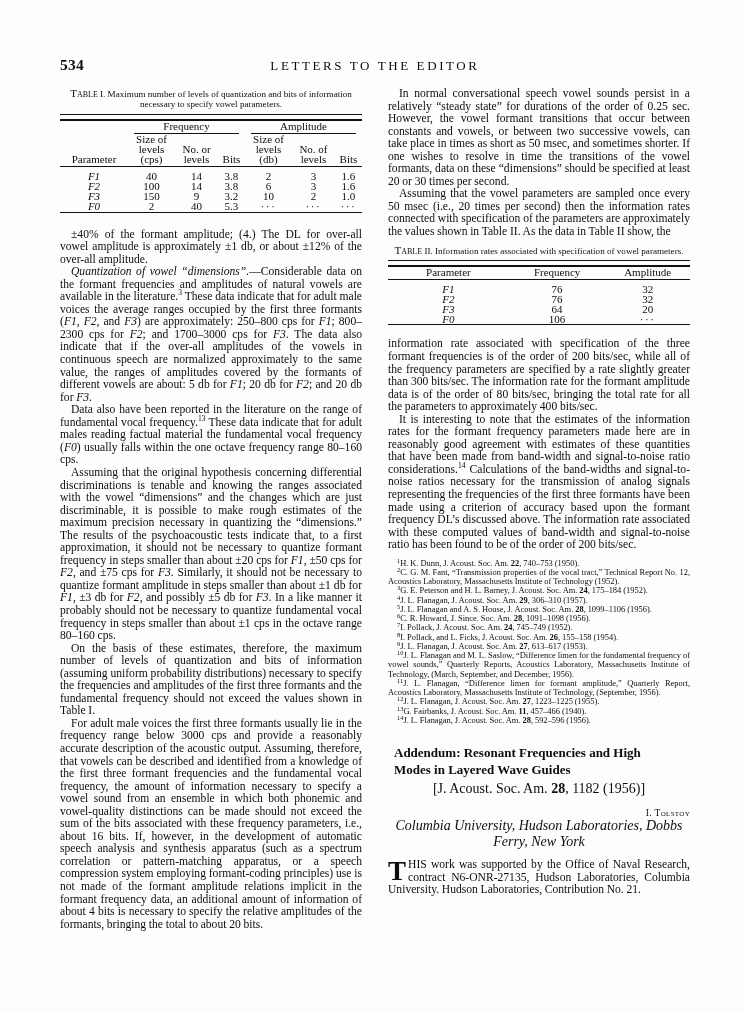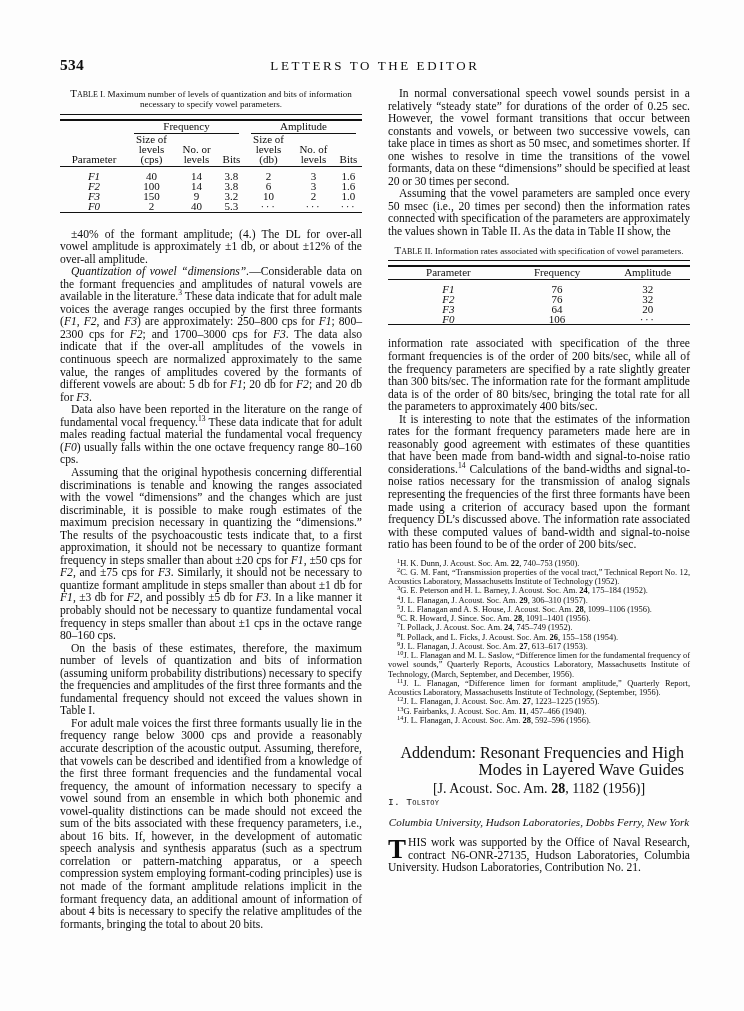--- a/index.html
+++ b/index.html
@@ -80,33 +80,33 @@
   .fn{
     font-size:8.45px;line-height:9.25px;text-align:justify;
     text-indent:9px;margin:0;
     -webkit-hyphens:auto;hyphens:auto;
   }
   .fn sup{font-size:6.4px;vertical-align:3.4px;}
   .fn b{font-weight:bold;}
   
   .addendum{margin-top:20px;}
   .add-title{
-    font-size:16px;line-height:16.4px;font-weight:normal;
-    text-align:right;margin:0 6px;
+    font-size:13px;line-height:16.4px;font-weight:bold;
+    text-align:left;margin:0 6px;
   }
   .add-ref{
     font-size:14px;text-align:center;margin-top:3px;
   }
   .add-ref b{font-weight:bold;}
   .add-author{
-    font-size:9.6px;text-align:left;margin-top:0;
-    font-variant:small-caps;letter-spacing:0.3px;font-family:Liberation Mono, monospace;
+    font-size:9.6px;text-align:right;margin-top:10px;
+    font-variant:small-caps;letter-spacing:0.3px;
   }
   .add-affil{
-    font-size:11px;text-align:center;font-style:italic;margin-top:8px;
+    font-size:14px;text-align:center;font-style:italic;margin-top:0;
   }
   .add-body{
     margin-top:9px;font-size:11.6px;line-height:12.7px;
     text-align:justify;text-indent:0;
   }
   .dropcap{
     float:left;font-size:27px;line-height:20px;
     font-weight:bold;padding:1px 2px 0 0;margin-top:1px;
   }
 </style>
@@ -279,21 +279,21 @@
       <p class="noind">information rate associated with specification of the three formant frequencies is of the order of 200 bits/sec, while all of the frequency parameters are specified by a rate slightly greater than 300 bits/sec. The information rate for the formant amplitude data is of the order of 80 bits/sec, bringing the total rate for all the parameters to approximately 400 bits/sec.</p>
       <p><span>It is interesting to note that the estimates of the information rates for the formant frequency parameters made here are in reasonably good agreement with estimates of these quantities that have been made from band-width and signal-to-noise ratio considerations.</span><sup>14</sup><span> Calculations of the band-widths and signal-to-noise ratios necessary for the transmission of analog signals representing the frequencies of the first three formants have been made using a criterion of accuracy based upon the formant frequency DL’s discussed above. The information rate associated with these computed values of band-width and signal-to-noise ratio has been found to be of the order of 200 bits/sec.</span></p>
 
       <div class="fnrule"></div>
       <div>
         <p class="fn"><sup>1</sup><span>H. K. Dunn, J. Acoust. Soc. Am. </span><b>22</b><span>, 740–753 (1950).</span></p>
         <p class="fn"><sup>2</sup><span>C. G. M. Fant, “Transmission properties of the vocal tract,” Technical Report No. 12, Acoustics Laboratory, Massachusetts Institute of Technology (1952).</span><b></b><span></span></p>
         <p class="fn"><sup>3</sup><span>G. E. Peterson and H. L. Barney, J. Acoust. Soc. Am. </span><b>24</b><span>, 175–184 (1952).</span></p>
         <p class="fn"><sup>4</sup><span>J. L. Flanagan, J. Acoust. Soc. Am. </span><b>29</b><span>, 306–310 (1957).</span></p>
         <p class="fn"><sup>5</sup><span>J. L. Flanagan and A. S. House, J. Acoust. Soc. Am. </span><b>28</b><span>, 1099–1106 (1956).</span></p>
-        <p class="fn"><sup>6</sup><span>C. R. Howard, J. Since. Soc. Am. </span><b>28</b><span>, 1091–1401 (1956).</span></p>
+        <p class="fn"><sup>6</sup><span>C. R. Howard, J. Since. Soc. Am. </span><b>28</b><span>, 1091–1098 (1956).</span></p>
         <p class="fn"><sup>7</sup><span>I. Pollack, J. Acoust. Soc. Am. </span><b>24</b><span>, 745–749 (1952).</span></p>
         <p class="fn"><sup>8</sup><span>I. Pollack, and L. Ficks, J. Acoust. Soc. Am. </span><b>26</b><span>, 155–158 (1954).</span></p>
         <p class="fn"><sup>9</sup><span>J. L. Flanagan, J. Acoust. Soc. Am. </span><b>27</b><span>, 613–617 (1953).</span></p>
         <p class="fn"><sup>10</sup><span>J. L. Flanagan and M. L. Saslow, “Difference limen for the fundamental frequency of vowel sounds,” Quarterly Reports, Acoustics Laboratory, Massachusetts Institute of Technology, (March, September, and December, 1956).</span><b></b><span></span></p>
         <p class="fn"><sup>11</sup><span>J. L. Flanagan, “Difference limen for formant amplitude,” Quarterly Report, Acoustics Laboratory, Massachusetts Institute of Technology, (September, 1956).</span><b></b><span></span></p>
         <p class="fn"><sup>12</sup><span>J. L. Flanagan, J. Acoust. Soc. Am. </span><b>27</b><span>, 1223–1225 (1955).</span></p>
         <p class="fn"><sup>13</sup><span>G. Fairbanks, J. Acoust. Soc. Am. </span><b>11</b><span>, 457–466 (1940).</span></p>
         <p class="fn"><sup>14</sup><span>J. L. Flanagan, J. Acoust. Soc. Am. </span><b>28</b><span>, 592–596 (1956).</span></p>
       </div>
 

